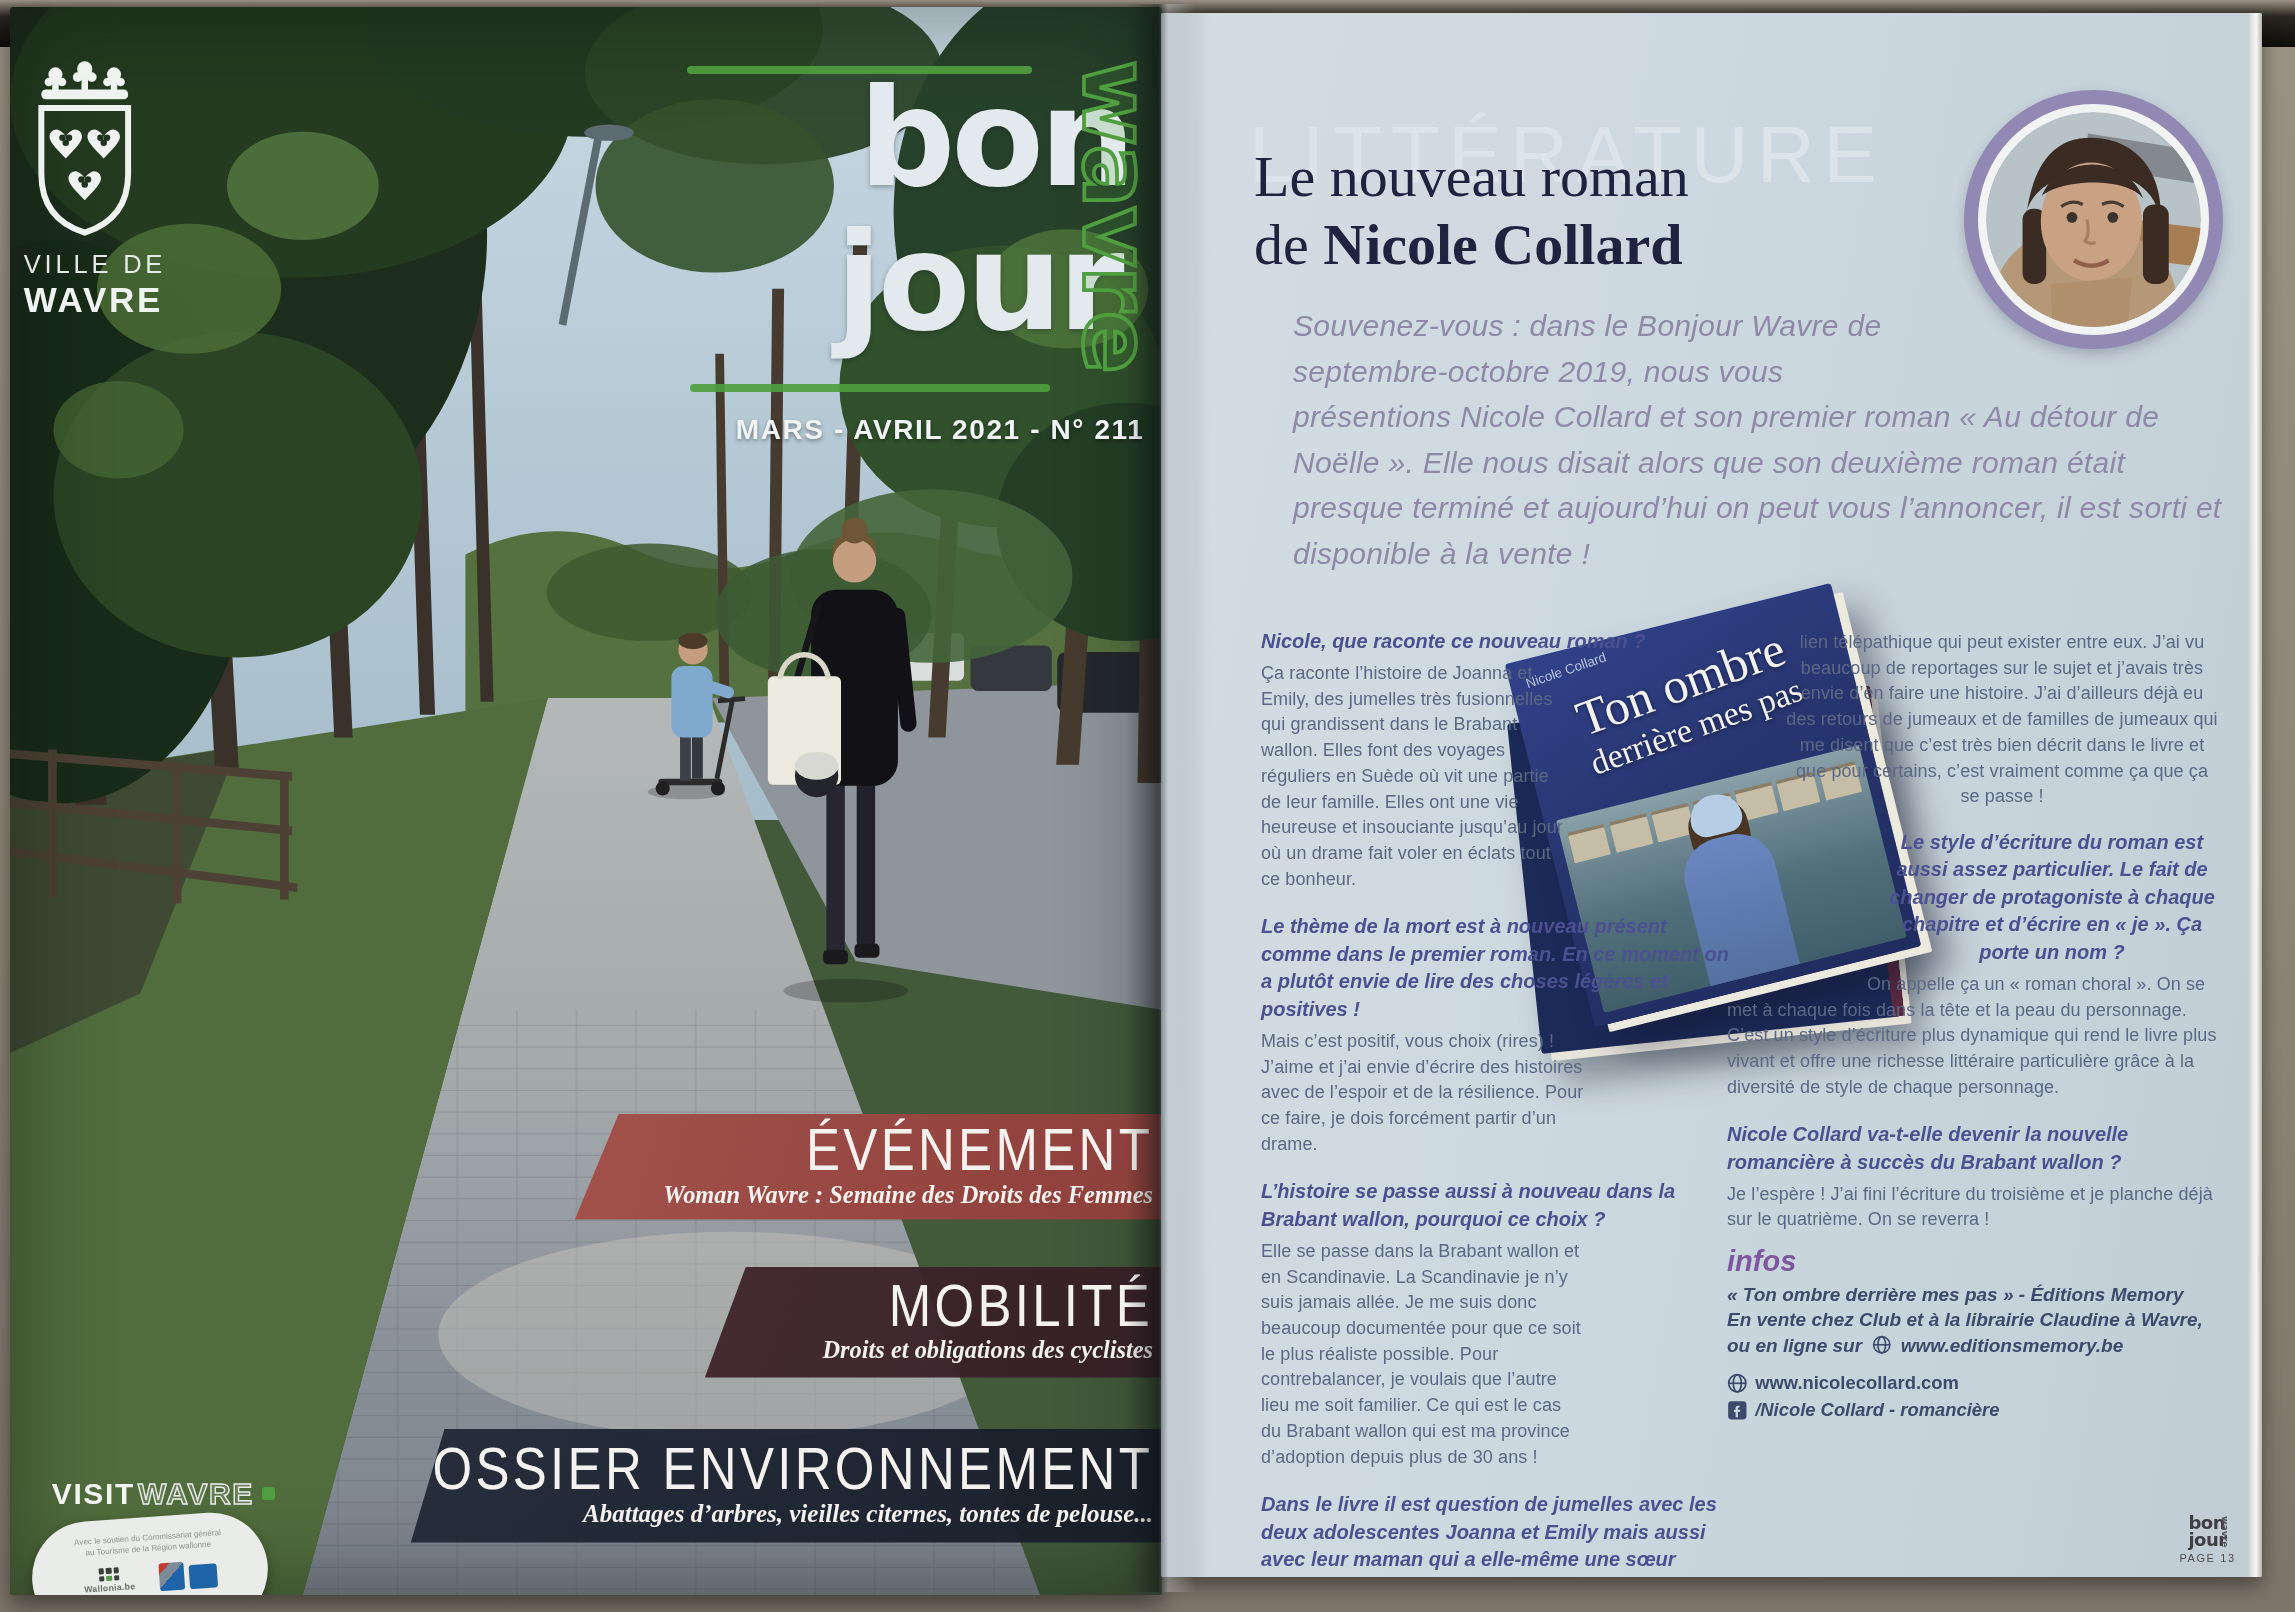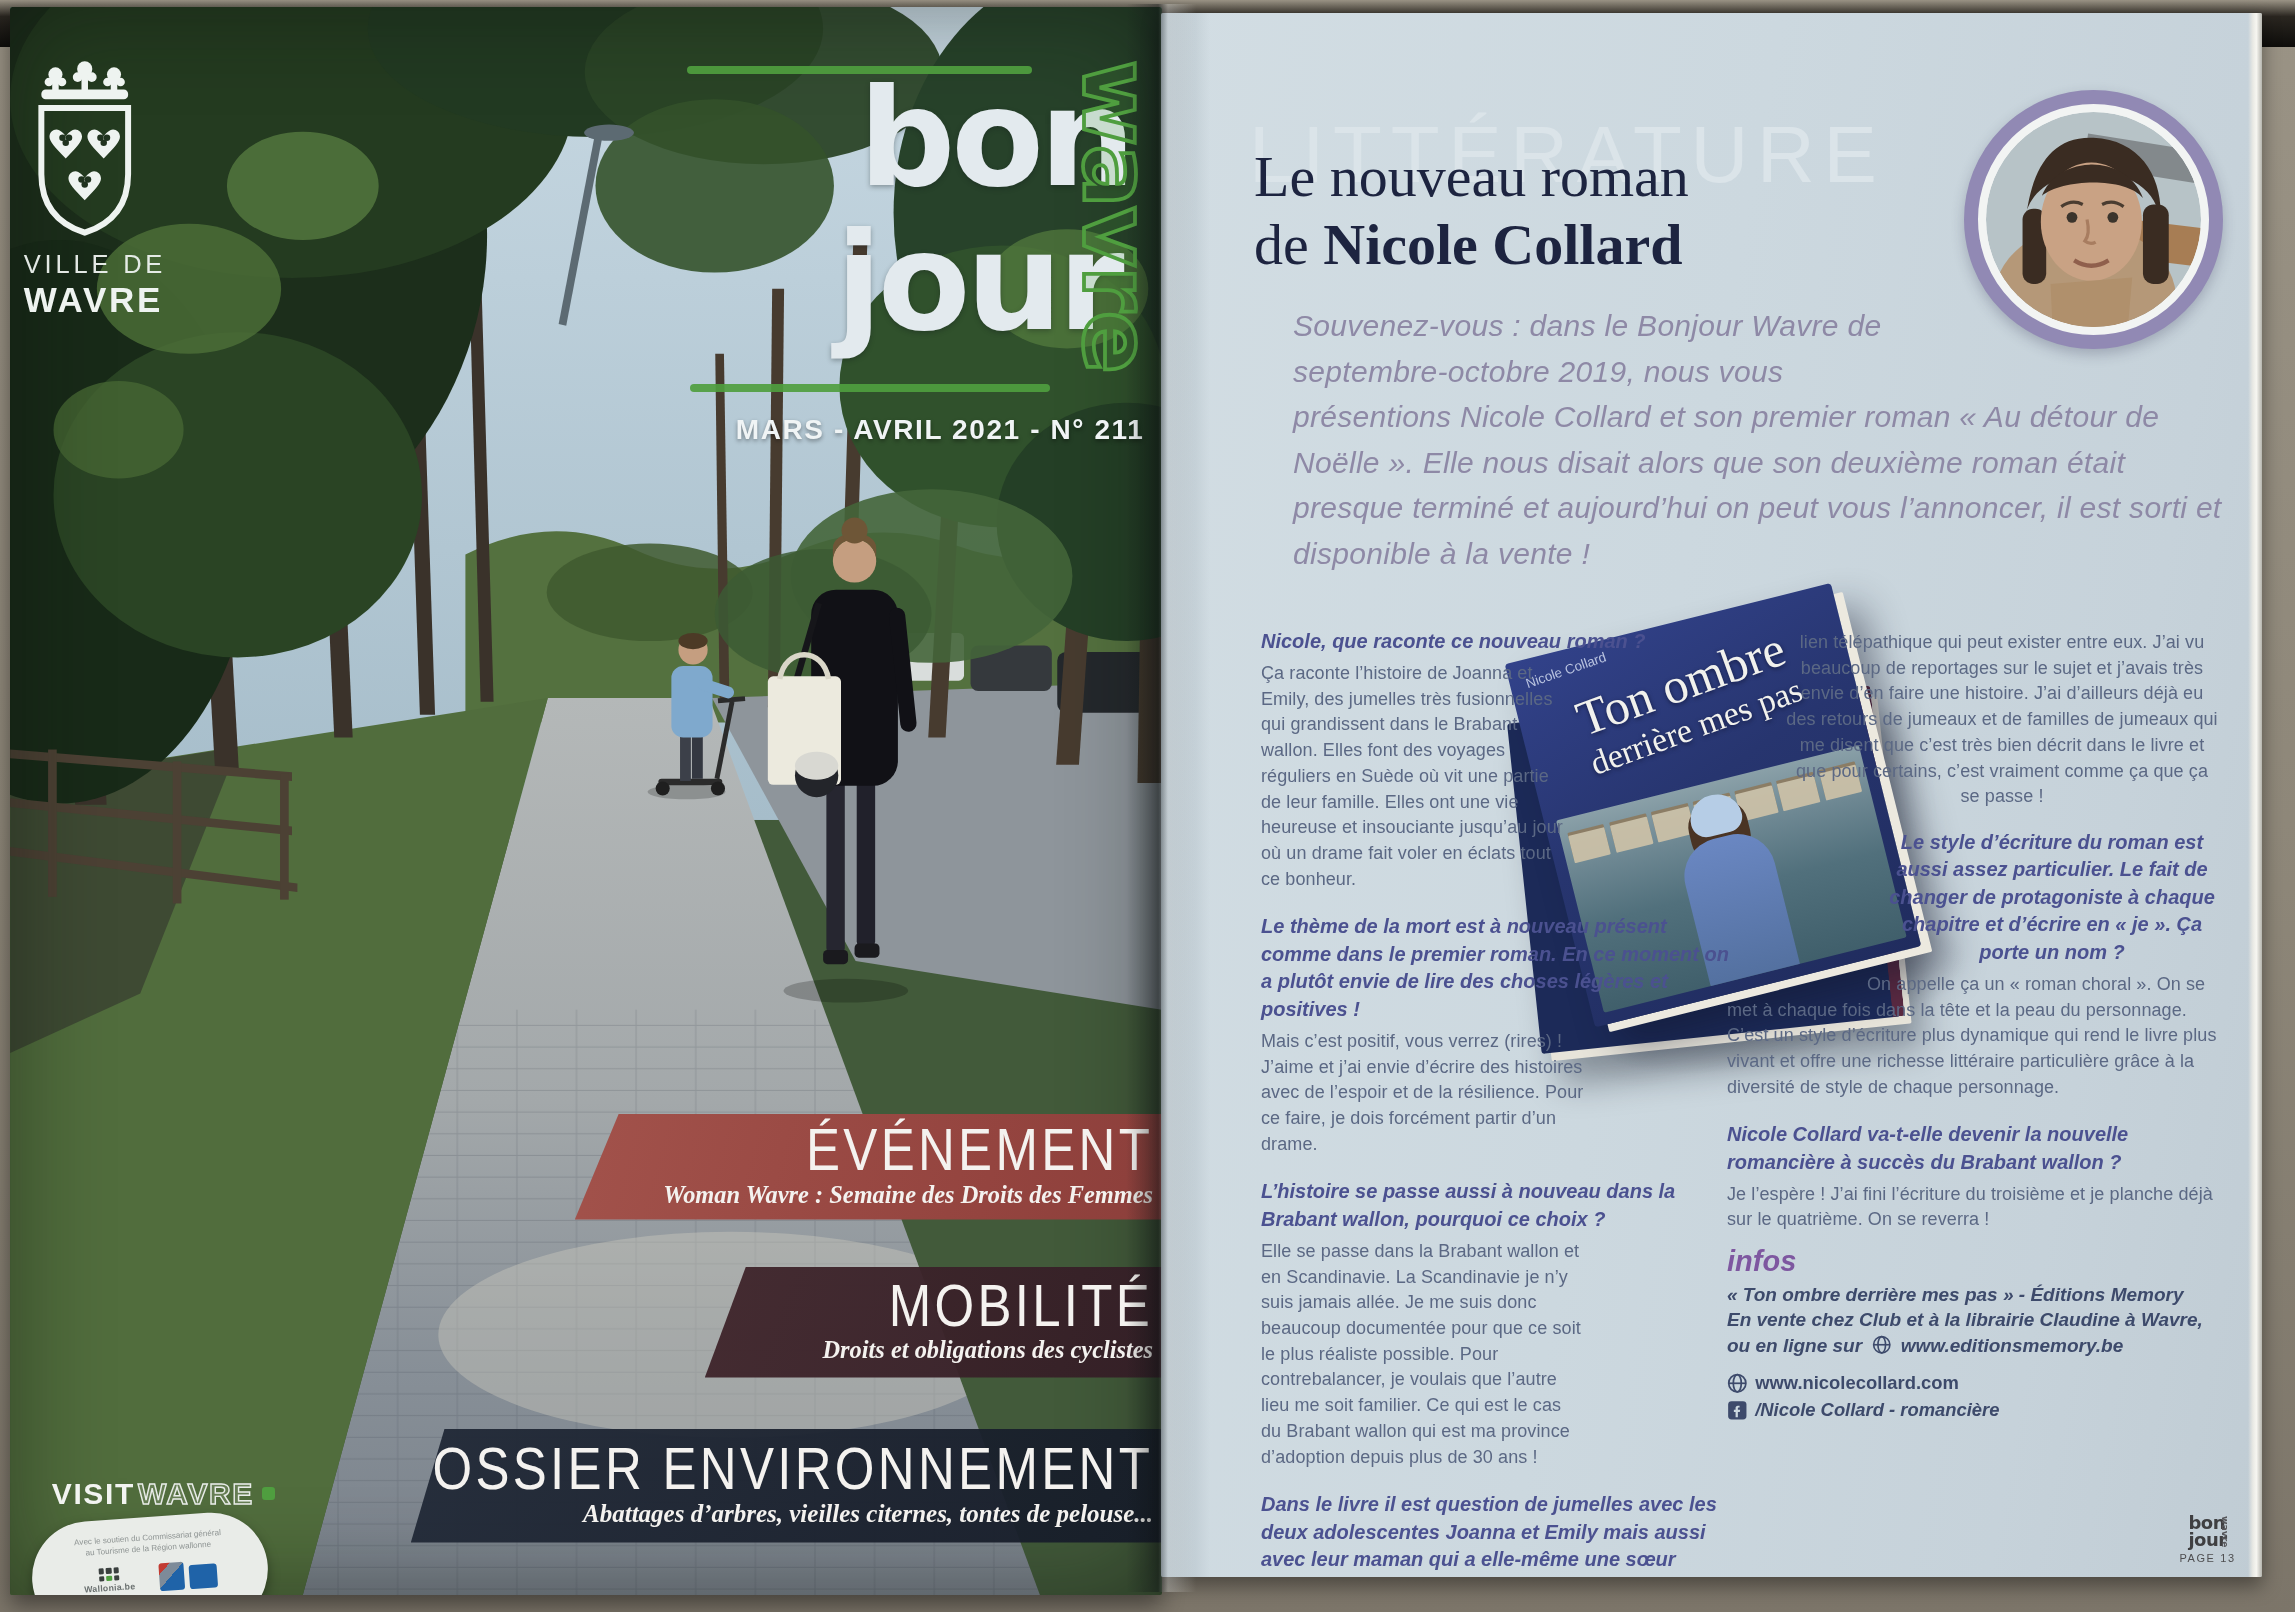--- a/index.html
+++ b/index.html
@@ -455,21 +455,21 @@
           <div class="fig-hat"></div>
           <div class="fig-coat"></div>
         </div>
       </div>
     </div>
 
     <div class="abs qa-col col1">
       <p class="q" style="white-space:nowrap;">Nicole, que raconte ce nouveau roman ?</p>
       <p class="a" style="width:303px;">Ça raconte l’histoire de Joanna et Emily, des jumelles très fusionnelles qui grandissent dans le Brabant wallon. Elles font des voyages réguliers en Suède où vit une partie de leur famille. Elles ont une vie heureuse et insouciante jusqu’au jour où un drame fait voler en éclats tout ce bonheur.</p>
       <p class="q">Le thème de la mort est à nouveau présent comme dans le premier roman. En ce moment on a plutôt envie de lire des choses légères et positives !</p>
-      <p class="a">Mais c’est positif, vous verrez (rires) ! J’aime et j’ai envie d’écrire des histoires avec de l’espoir et de la résilience. Pour ce faire, je dois forcément partir d’un drame.</p>
+      <p class="a">Mais c’est positif, vous choix (rires) ! J’aime et j’ai envie d’écrire des histoires avec de l’espoir et de la résilience. Pour ce faire, je dois forcément partir d’un drame.</p>
       <p class="q">L’histoire se passe aussi à nouveau dans la Brabant wallon, pourquoi ce choix ?</p>
       <p class="a">Elle se passe dans la Brabant wallon et en Scandinavie. La Scandinavie je n’y suis jamais allée. Je me suis donc beaucoup documentée pour que ce soit le plus réaliste possible. Pour contrebalancer, je voulais que l’autre lieu me soit familier. Ce qui est le cas du Brabant wallon qui est ma province d’adoption depuis plus de 30 ans !</p>
       <p class="q">Dans le livre il est question de jumelles avec les deux adolescentes Joanna et Emily mais aussi avec leur maman qui a elle-même une sœur jumelle. Des jumelles dans votre famille ?</p>
 
     </div>
 
     <div class="abs qa-col col2">
       <p class="a cont">lien télépathique qui peut exister entre eux. J’ai vu beaucoup de reportages sur le sujet et j’avais très envie d’en faire une histoire. J’ai d’ailleurs déjà eu des retours de jumeaux et de familles de jumeaux qui me disent que c’est très bien décrit dans le livre et que pour certains, c’est vraiment comme ça que ça se passe !</p>
       <p class="q center">Le style d’écriture du roman est aussi assez particulier. Le fait de changer de protagoniste à chaque chapitre et d’écrire en « je ». Ça porte un nom ?</p>
       <p class="a indent">On appelle ça un « roman choral ». On se met à chaque fois dans la tête et la peau du personnage. C’est un style d’écriture plus dynamique qui rend le livre plus vivant et offre une richesse littéraire particulière grâce à la diversité de style de chaque personnage.</p>

